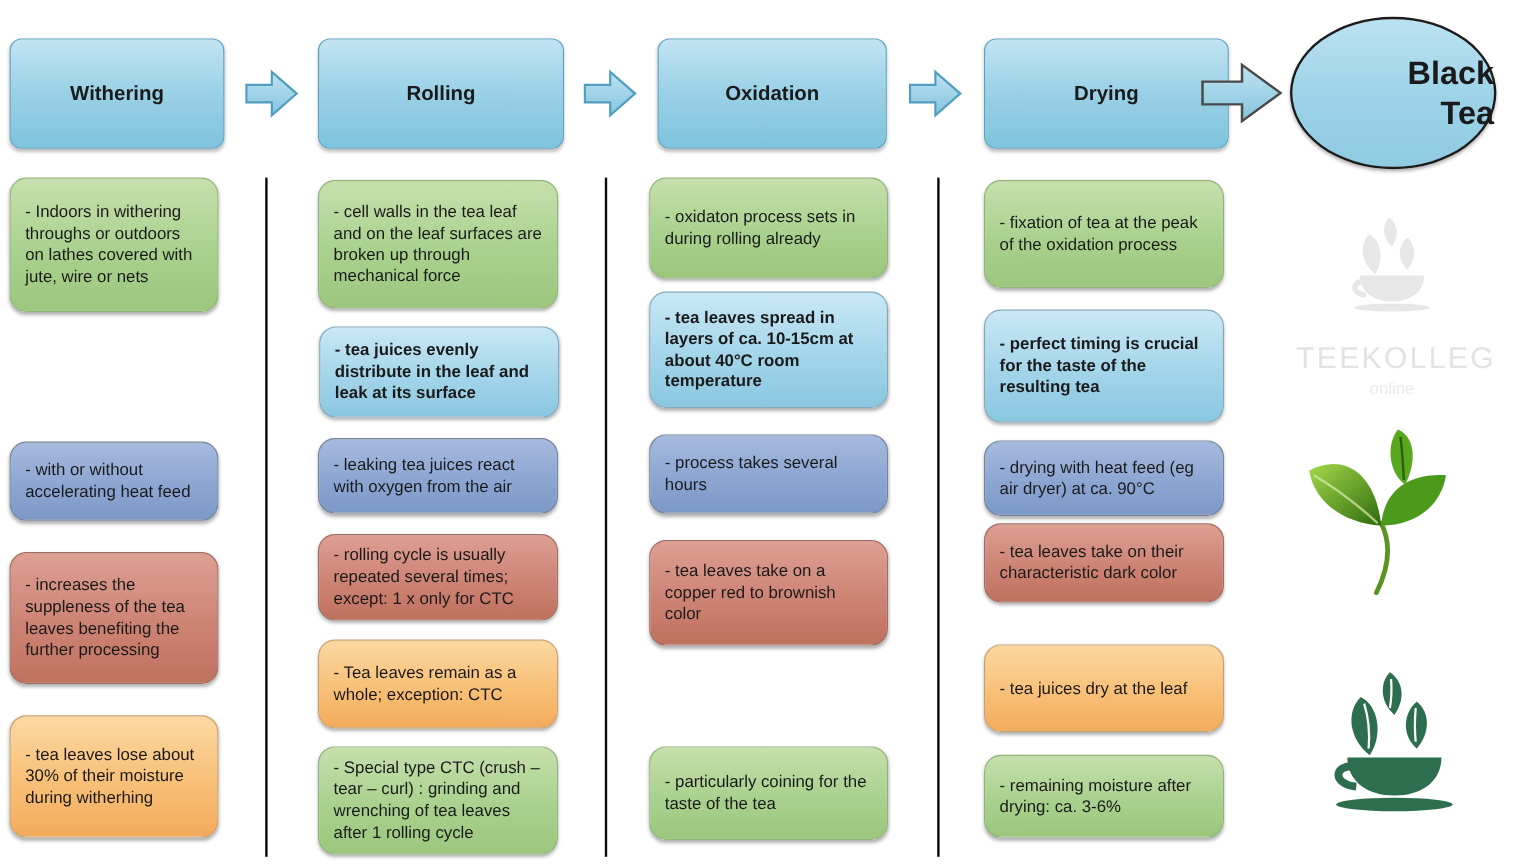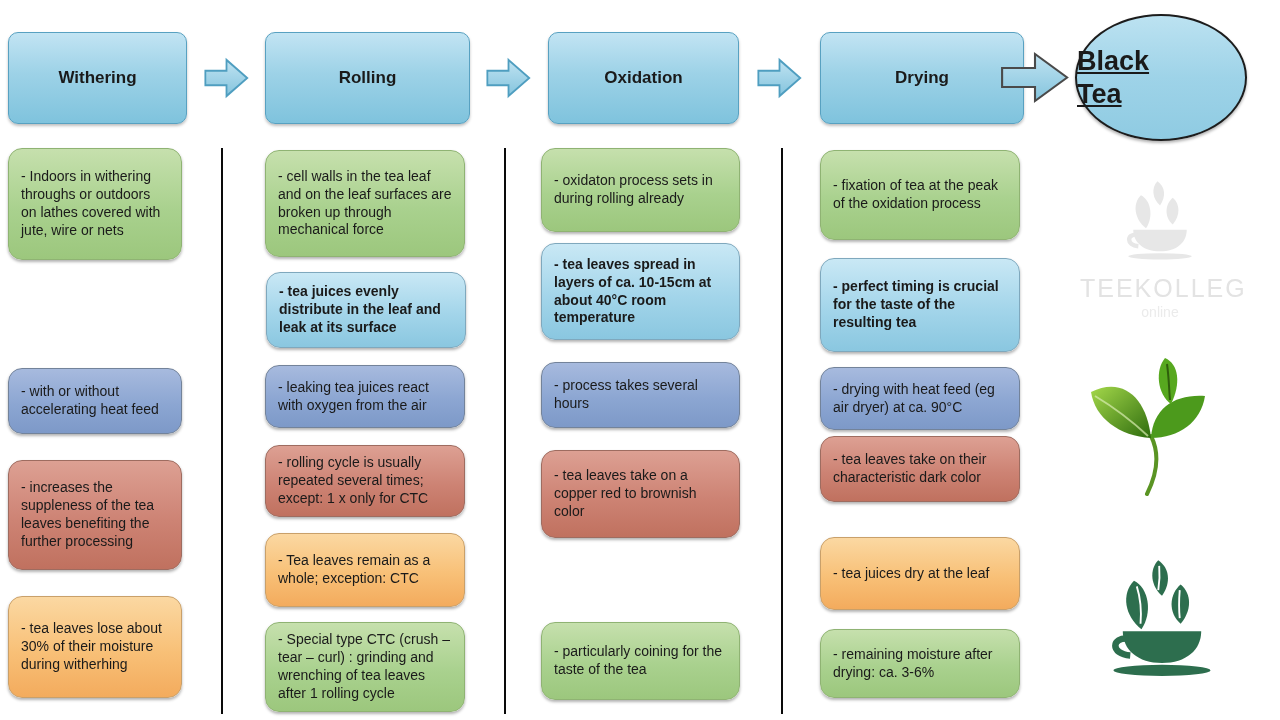--- a/index.html
+++ b/index.html
@@ -13,40 +13,40 @@
     box-shadow:0 2px 3px rgba(0,0,0,.25);
     font-weight:bold;font-size:17px;}
 
   
   .flow-arrow{position:absolute;}
 
   
   .result-ellipse{position:absolute;left:1075px;top:14px;width:168px;height:123px;
     border-radius:50%;border:2px solid #1c1c1c;
     background:linear-gradient(180deg,#bce2f1 0%,#9ed3e8 50%,#8fcbe2 100%);
-    display:flex;flex-direction:column;align-items:flex-start;justify-content:center;
-    font-weight:bold;font-size:27px;line-height:1.22;box-shadow:0 2px 3px rgba(0,0,0,.3);text-decoration:underline;}
+    display:flex;flex-direction:column;align-items:flex-end;justify-content:center;
+    font-weight:bold;font-size:27px;line-height:1.22;box-shadow:0 2px 3px rgba(0,0,0,.3);}
 
   
   .box{position:absolute;display:flex;align-items:center;border-radius:14px;
     padding:6px 12px;box-sizing:border-box;font-size:14px;line-height:1.28;
     box-shadow:0 2px 3px rgba(0,0,0,.3);}
   .box span{display:block;}
   .box[data-color="green"]{background:linear-gradient(180deg,#c6e0ad 0%,#a9d18e 55%,#9cc77d 100%);border:1px solid #8fb373;}
   .box[data-color="blue"]{background:linear-gradient(180deg,#c9e8f5 0%,#a3d5ea 55%,#8ac7e0 100%);border:1px solid #7fa8bd;font-weight:bold;}
   .box[data-color="periwinkle"]{background:linear-gradient(180deg,#a7bade 0%,#8ca6d2 55%,#7d99c8 100%);border:1px solid #73839a;}
   .box[data-color="red"]{background:linear-gradient(180deg,#dda093 0%,#cd8374 55%,#c0715f 100%);border:1px solid #9e6c60;}
   .box[data-color="orange"]{background:linear-gradient(180deg,#fbd8a2 0%,#f8c077 55%,#f3ab5d 100%);border:1px solid #c9a06a;}
 
   
   .vline{position:absolute;width:2px;top:148px;height:566px;background:#0a0a0a;}
 
   
   .watermark{position:absolute;left:1080px;top:180px;width:160px;text-align:center;}
-  .wm-title{font-size:25px;letter-spacing:2px;color:#e3e3e3;margin-top:6px;}
+  .wm-title{font-size:25px;letter-spacing:2px;color:#e3e3e3;margin-top:16px;}
   .wm-sub{font-size:14px;color:#ebebeb;margin-top:1px;}
   .sprig{position:absolute;left:1085px;top:356px;}
   .cuplogo{position:absolute;left:1106px;top:556px;}
 </style>
 </head>
 <body>
 
 <div class="canvas">
 
   <svg width="0" height="0" style="position:absolute" aria-hidden="true">

